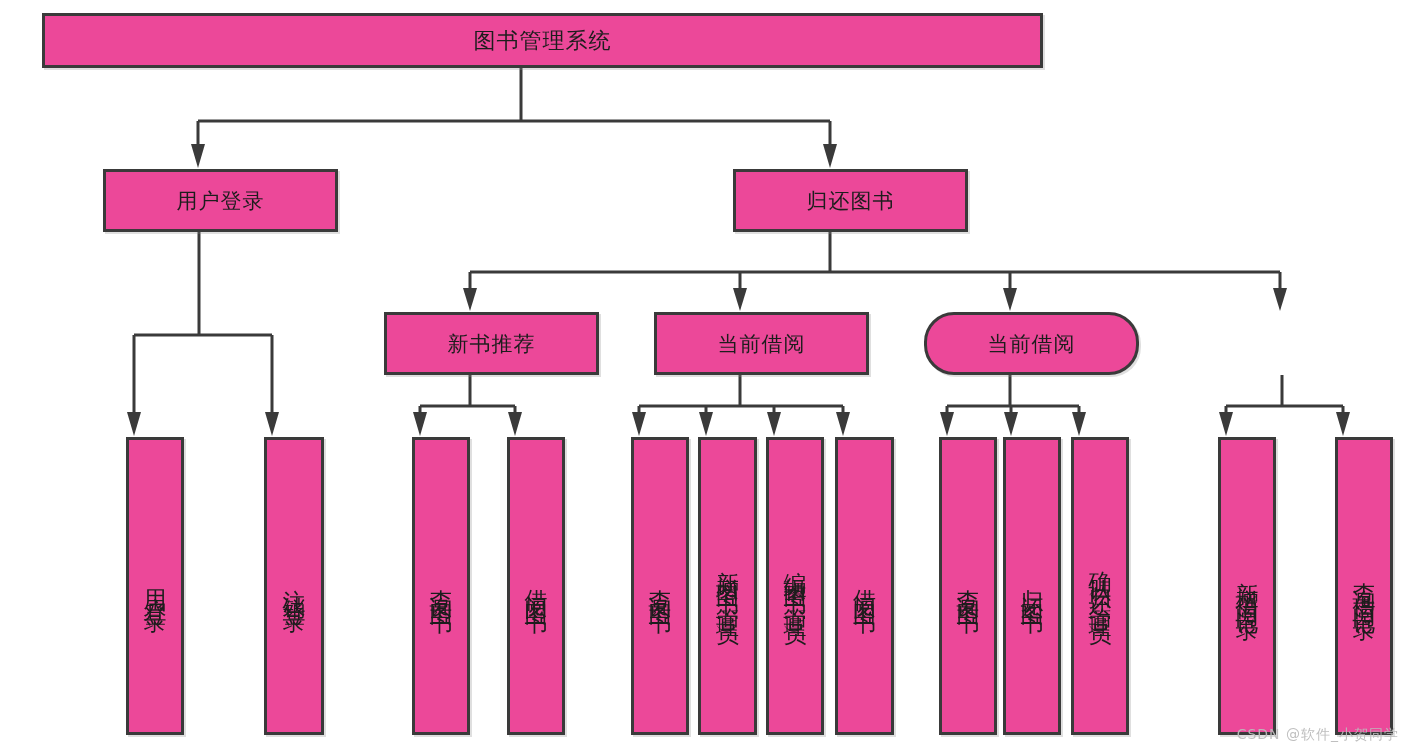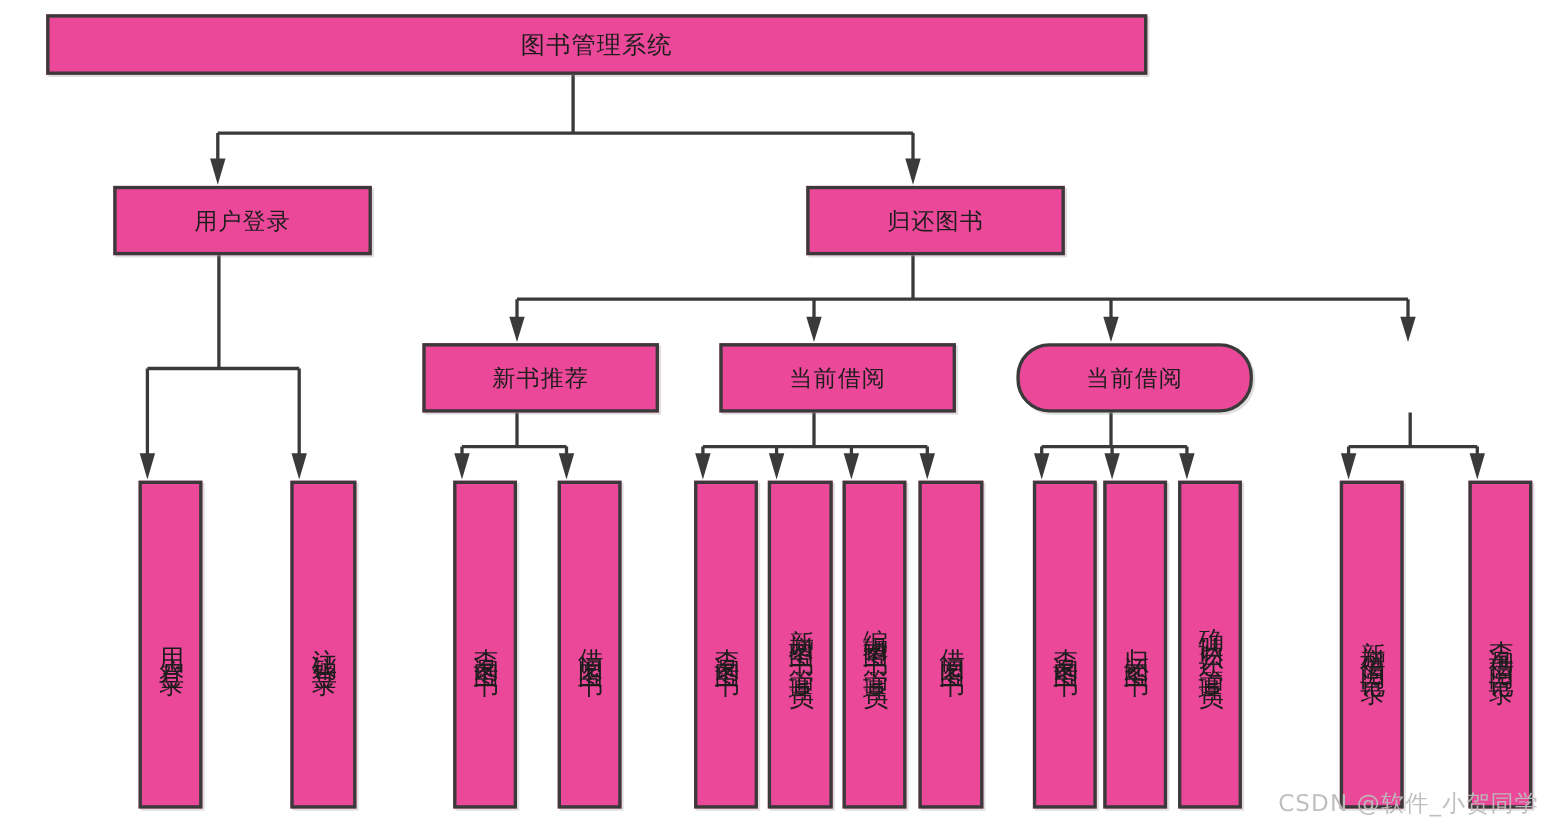--- a/index.html
+++ b/index.html
@@ -48,21 +48,21 @@
     writing-mode: vertical-rl;
     text-orientation: mixed;
     font-size: 23px;
     letter-spacing: 0.32em;
     line-height: 1;
   }
   .watermark {
     position: absolute;
     right: 6px;
     bottom: 3px;
-    font-size: 21px;
+    font-size: 14px;
     color: rgba(188,188,188,0.95);
     letter-spacing: 1px;
     z-index: 6;
     white-space: nowrap;
     margin-left: 47px;
   }
 </style>
 </head>
 <body>
 

